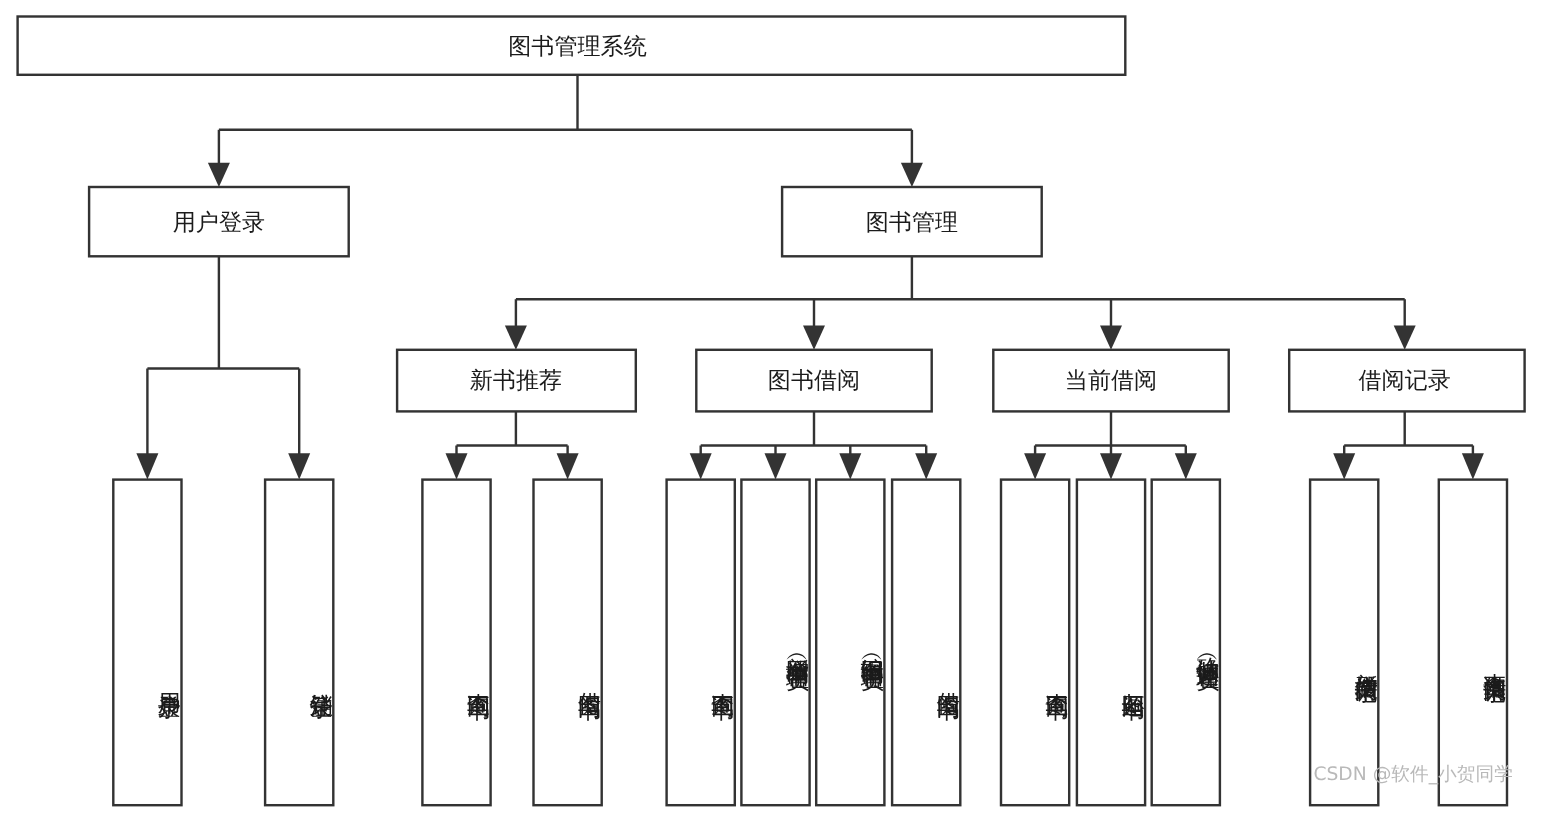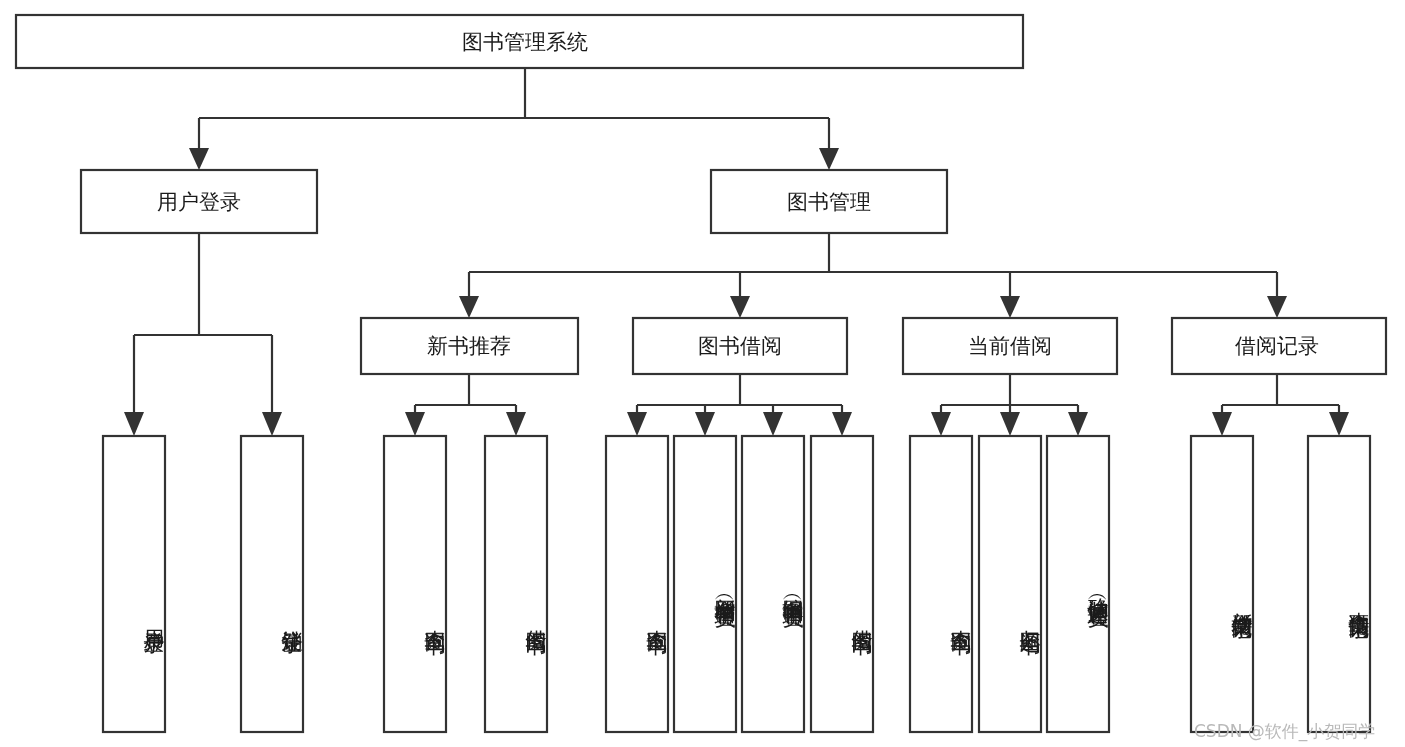--- a/index.html
+++ b/index.html
@@ -219,15 +219,15 @@
   <div class="vlabel" style="left:742px; top:444px; width:62px; height:288px;">编辑图书（管理员）</div>
   <div class="vlabel" style="left:811px; top:500px; width:62px; height:232px;">借阅图书</div>
 
   <div class="vlabel" style="left:910px; top:500px; width:62px; height:232px;">查询图书</div>
   <div class="vlabel" style="left:979px; top:500px; width:62px; height:232px;">归还图书</div>
   <div class="vlabel" style="left:1047px; top:444px; width:62px; height:288px;">确认归还（管理员）</div>
 
   <div class="vlabel" style="left:1191px; top:466px; width:62px; height:266px;">新增借阅记录</div>
   <div class="vlabel" style="left:1308px; top:466px; width:62px; height:266px;">查询借阅记录</div>
 
-  <div class="watermark" style="left:1194px; top:720px;">CSDN @软件_小贺同学</div>
+  <div class="watermark" style="left:1194px; top:692px;">CSDN @软件_小贺同学</div>
 
 </div>
 
 </body></html>

